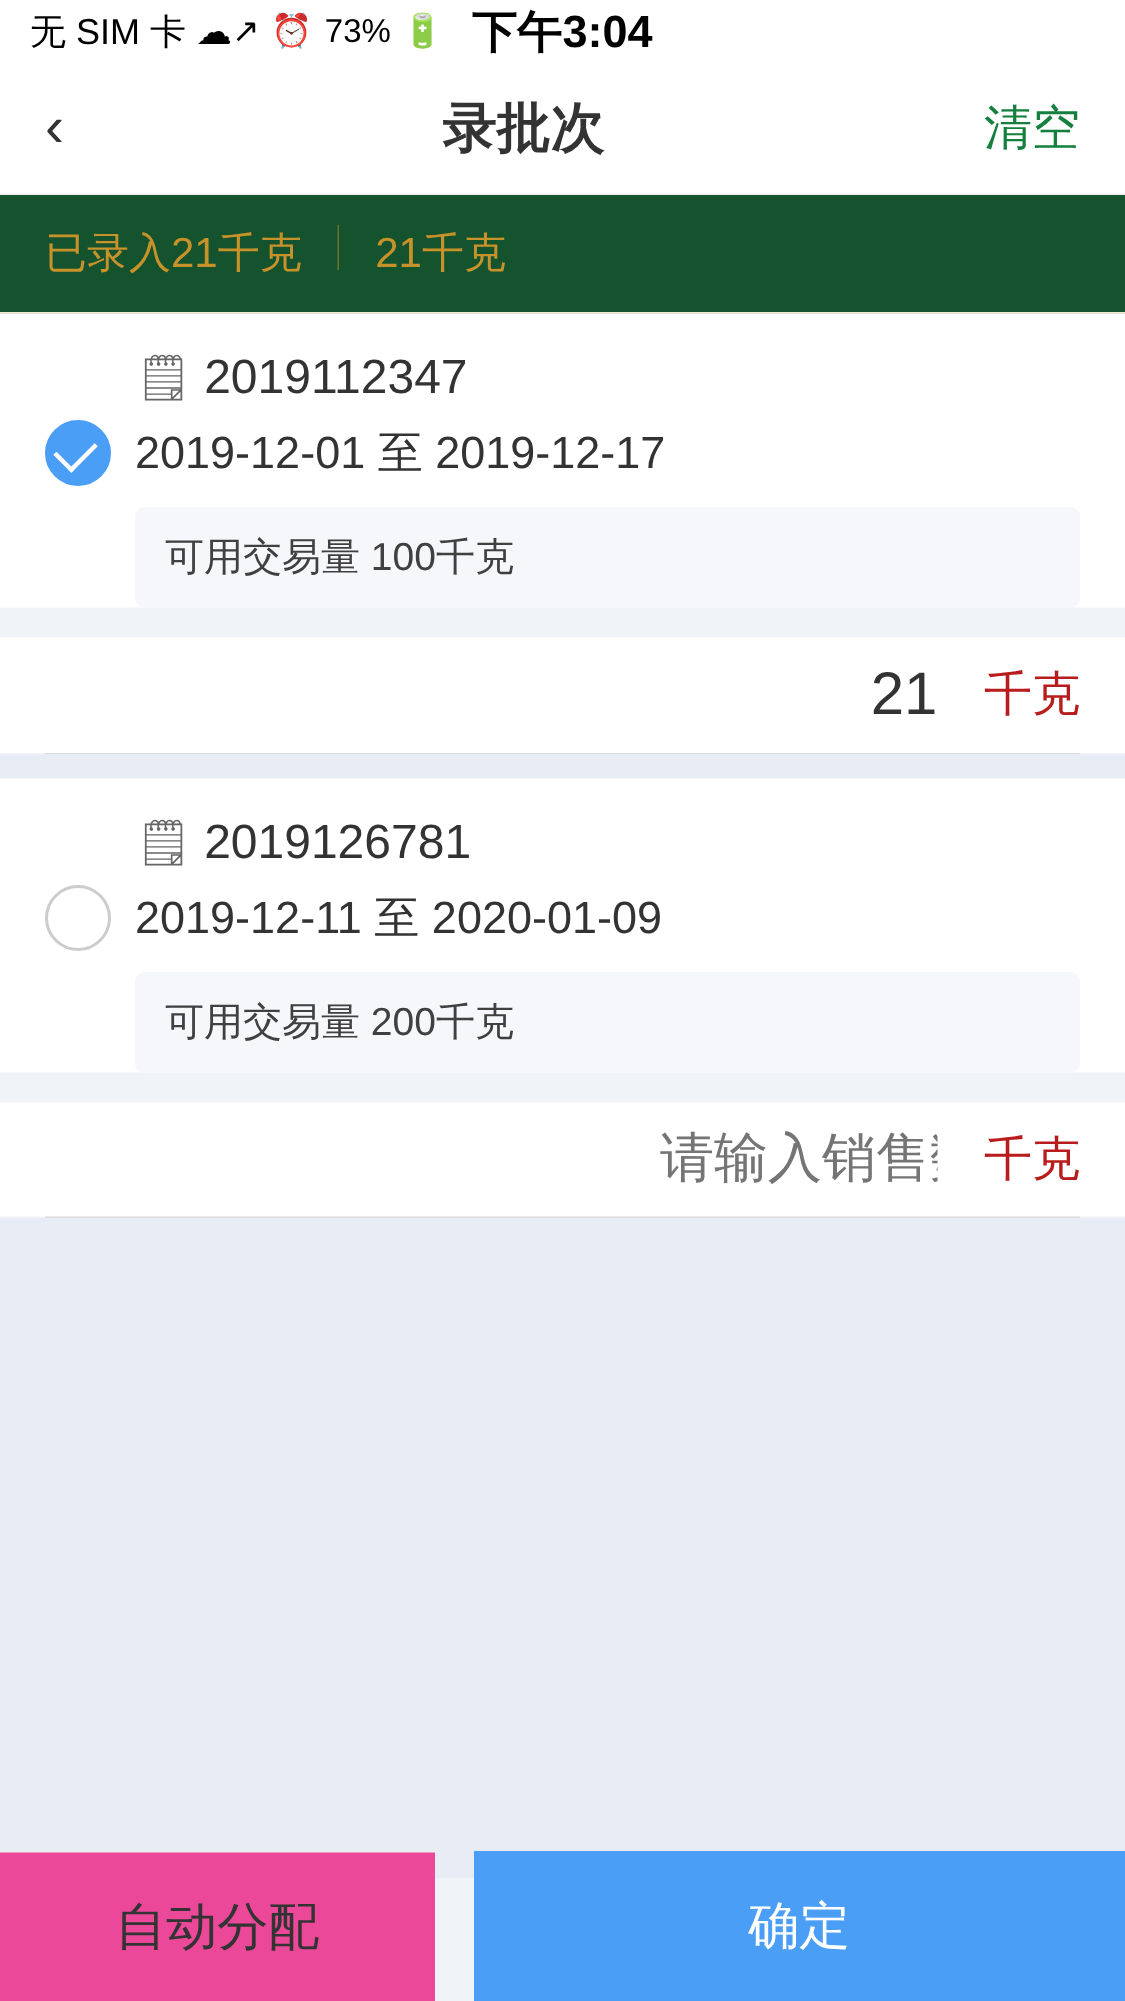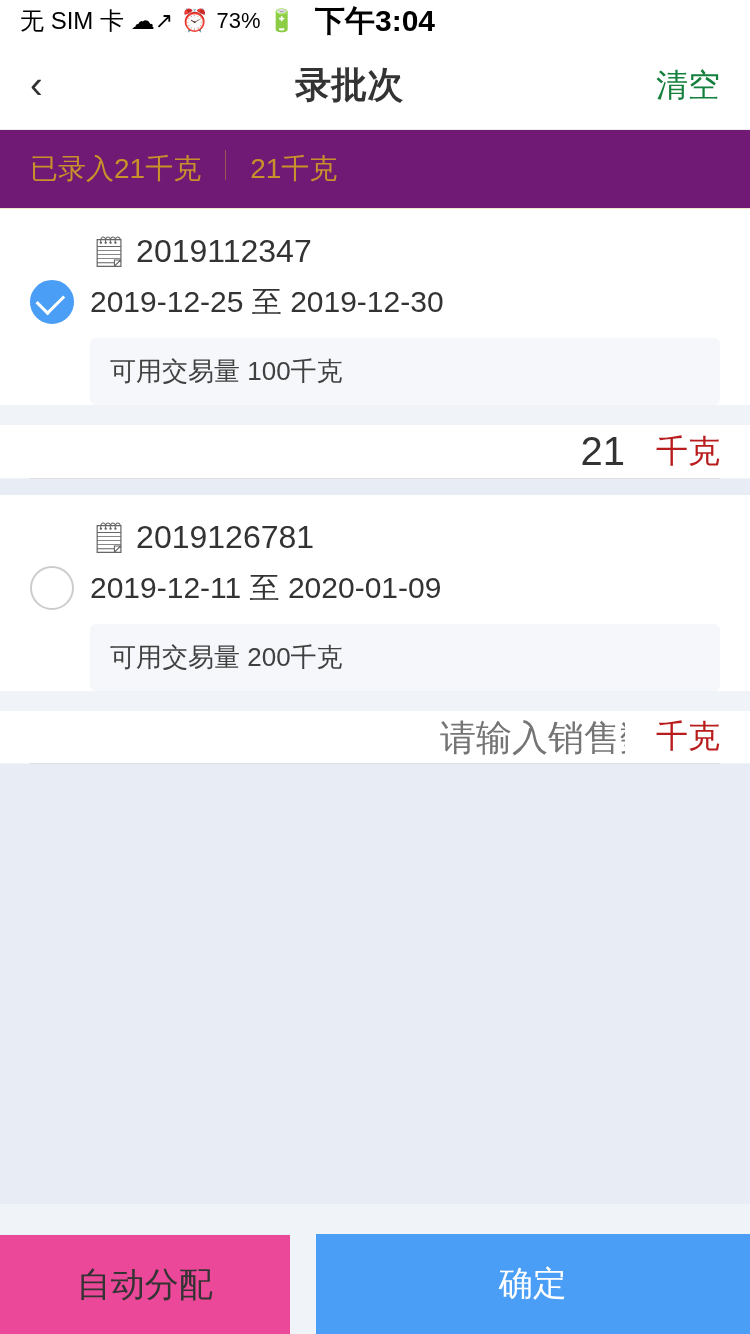--- a/index.html
+++ b/index.html
@@ -63,21 +63,21 @@
       color: #333;
     }
     .nav-clear {
       font-size: 32px;
       color: #15803d;
       cursor: pointer;
     }
 
     
     .summary-banner {
-      background: #701a75;
+      background: #14532d;
       padding: 20px 30px;
       display: flex;
       align-items: flex-start;
       gap: 24px;
       border-bottom: 1px solid #f0e8cc;
     }
     .summary-label {
       font-size: 28px;
       color: #c8922a;
     }
@@ -157,23 +157,23 @@
       margin-bottom: 20px;
     }
     .batch-avail-text {
       font-size: 26px;
       color: #404040;
     }
 
     
     .quantity-row {
       display: flex;
-      align-items: flex-end;
+      align-items: flex-start;
       justify-content: flex-end;
-      padding: 4px 30px;
+      padding: 16px 30px;
       background: #fff;
       gap: 16px;
     }
     .quantity-input {
       text-align: right;
       border: none;
       outline: none;
       font-size: 40px;
       color: #333;
       width: 200px;
@@ -263,21 +263,21 @@
   <span class="summary-value">21千克</span>
 </div>
 
 <div class="batch-item">
   <div class="batch-id-row">
     <span class="batch-id-icon">🗒</span>
     <span class="batch-id-text">2019112347</span>
   </div>
   <div class="batch-date-row">
     <div class="radio-circle checked"></div>
-    <span class="batch-date-text">2019-12-25 至 2019-12-30</span>
+    <span class="batch-date-text">2019-12-01 至 2019-12-17</span>
   </div>
   <div class="batch-avail-row">
     <span class="batch-avail-text">可用交易量 100千克</span>
   </div>
 </div>
 
 <div class="quantity-row">
   <input class="quantity-input" type="number" value="21" style="">
   <span class="quantity-unit">千克</span>
 </div>

